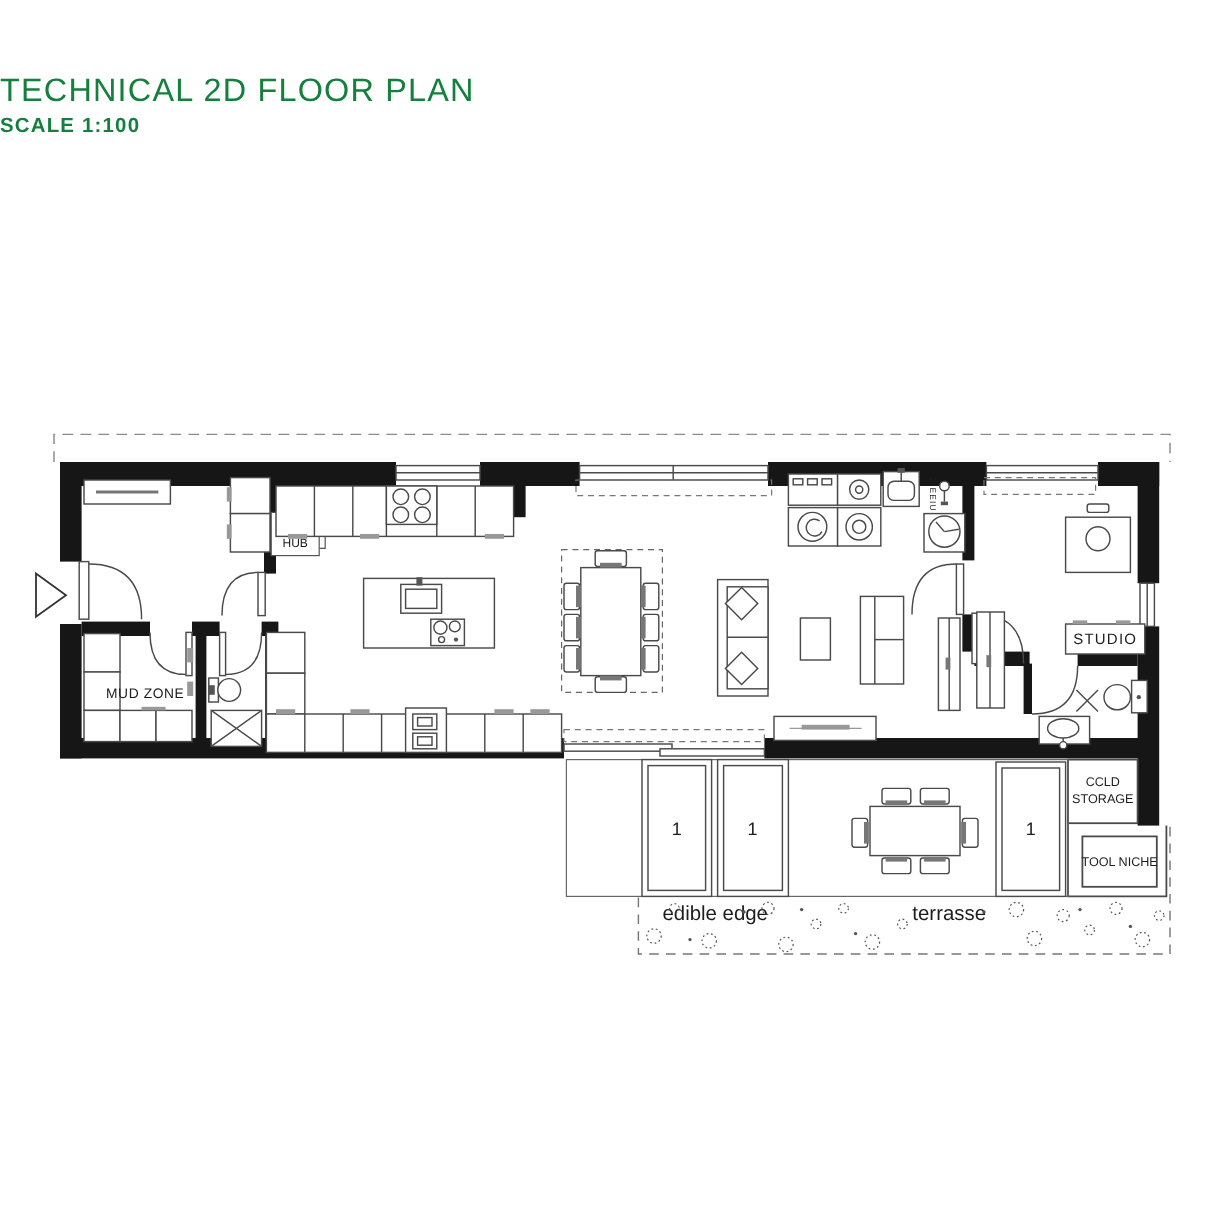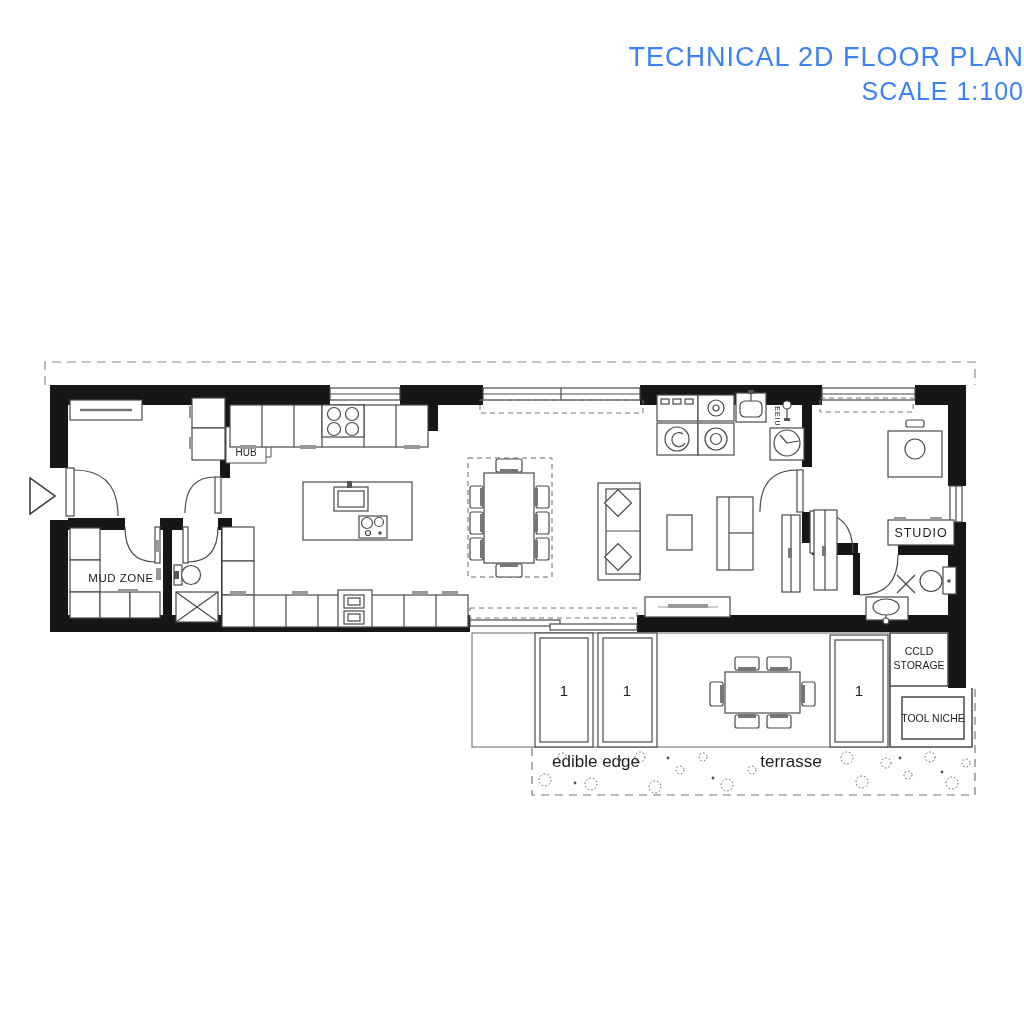--- a/index.html
+++ b/index.html
@@ -1,20 +1,20 @@
 <!DOCTYPE html>
 <html><head>
 <meta charset="utf-8">
 <style>
   html,body{margin:0;padding:0;background:#ffffff;}
   .page{position:relative;width:1024px;height:1024px;background:#ffffff;overflow:hidden;
         font-family:"Liberation Sans", sans-serif;}
-  .title-block{position:absolute;top:42px;left:0;width:100%;text-align:right;color:#3b82f6;}
+  .title-block{position:absolute;top:60px;left:0;width:100%;text-align:left;color:#15803d;}
   .title-line1{font-size:27px;letter-spacing:1px;font-weight:500;}
-  .title-line2{font-size:25px;letter-spacing:1px;margin-top:4px;font-weight:400;margin-left:12px;}
+  .title-line2{font-size:17px;letter-spacing:1px;margin-top:4px;font-weight:700;}
   svg text{font-family:"Liberation Sans", sans-serif;fill:#1d1d1d;}
 </style>
 </head>
 <body>
 
 <div class="page">
 
   <div class="title-block">
     <div class="title-line1">TECHNICAL 2D FLOOR PLAN</div>
     <div class="title-line2">SCALE 1:100</div>

